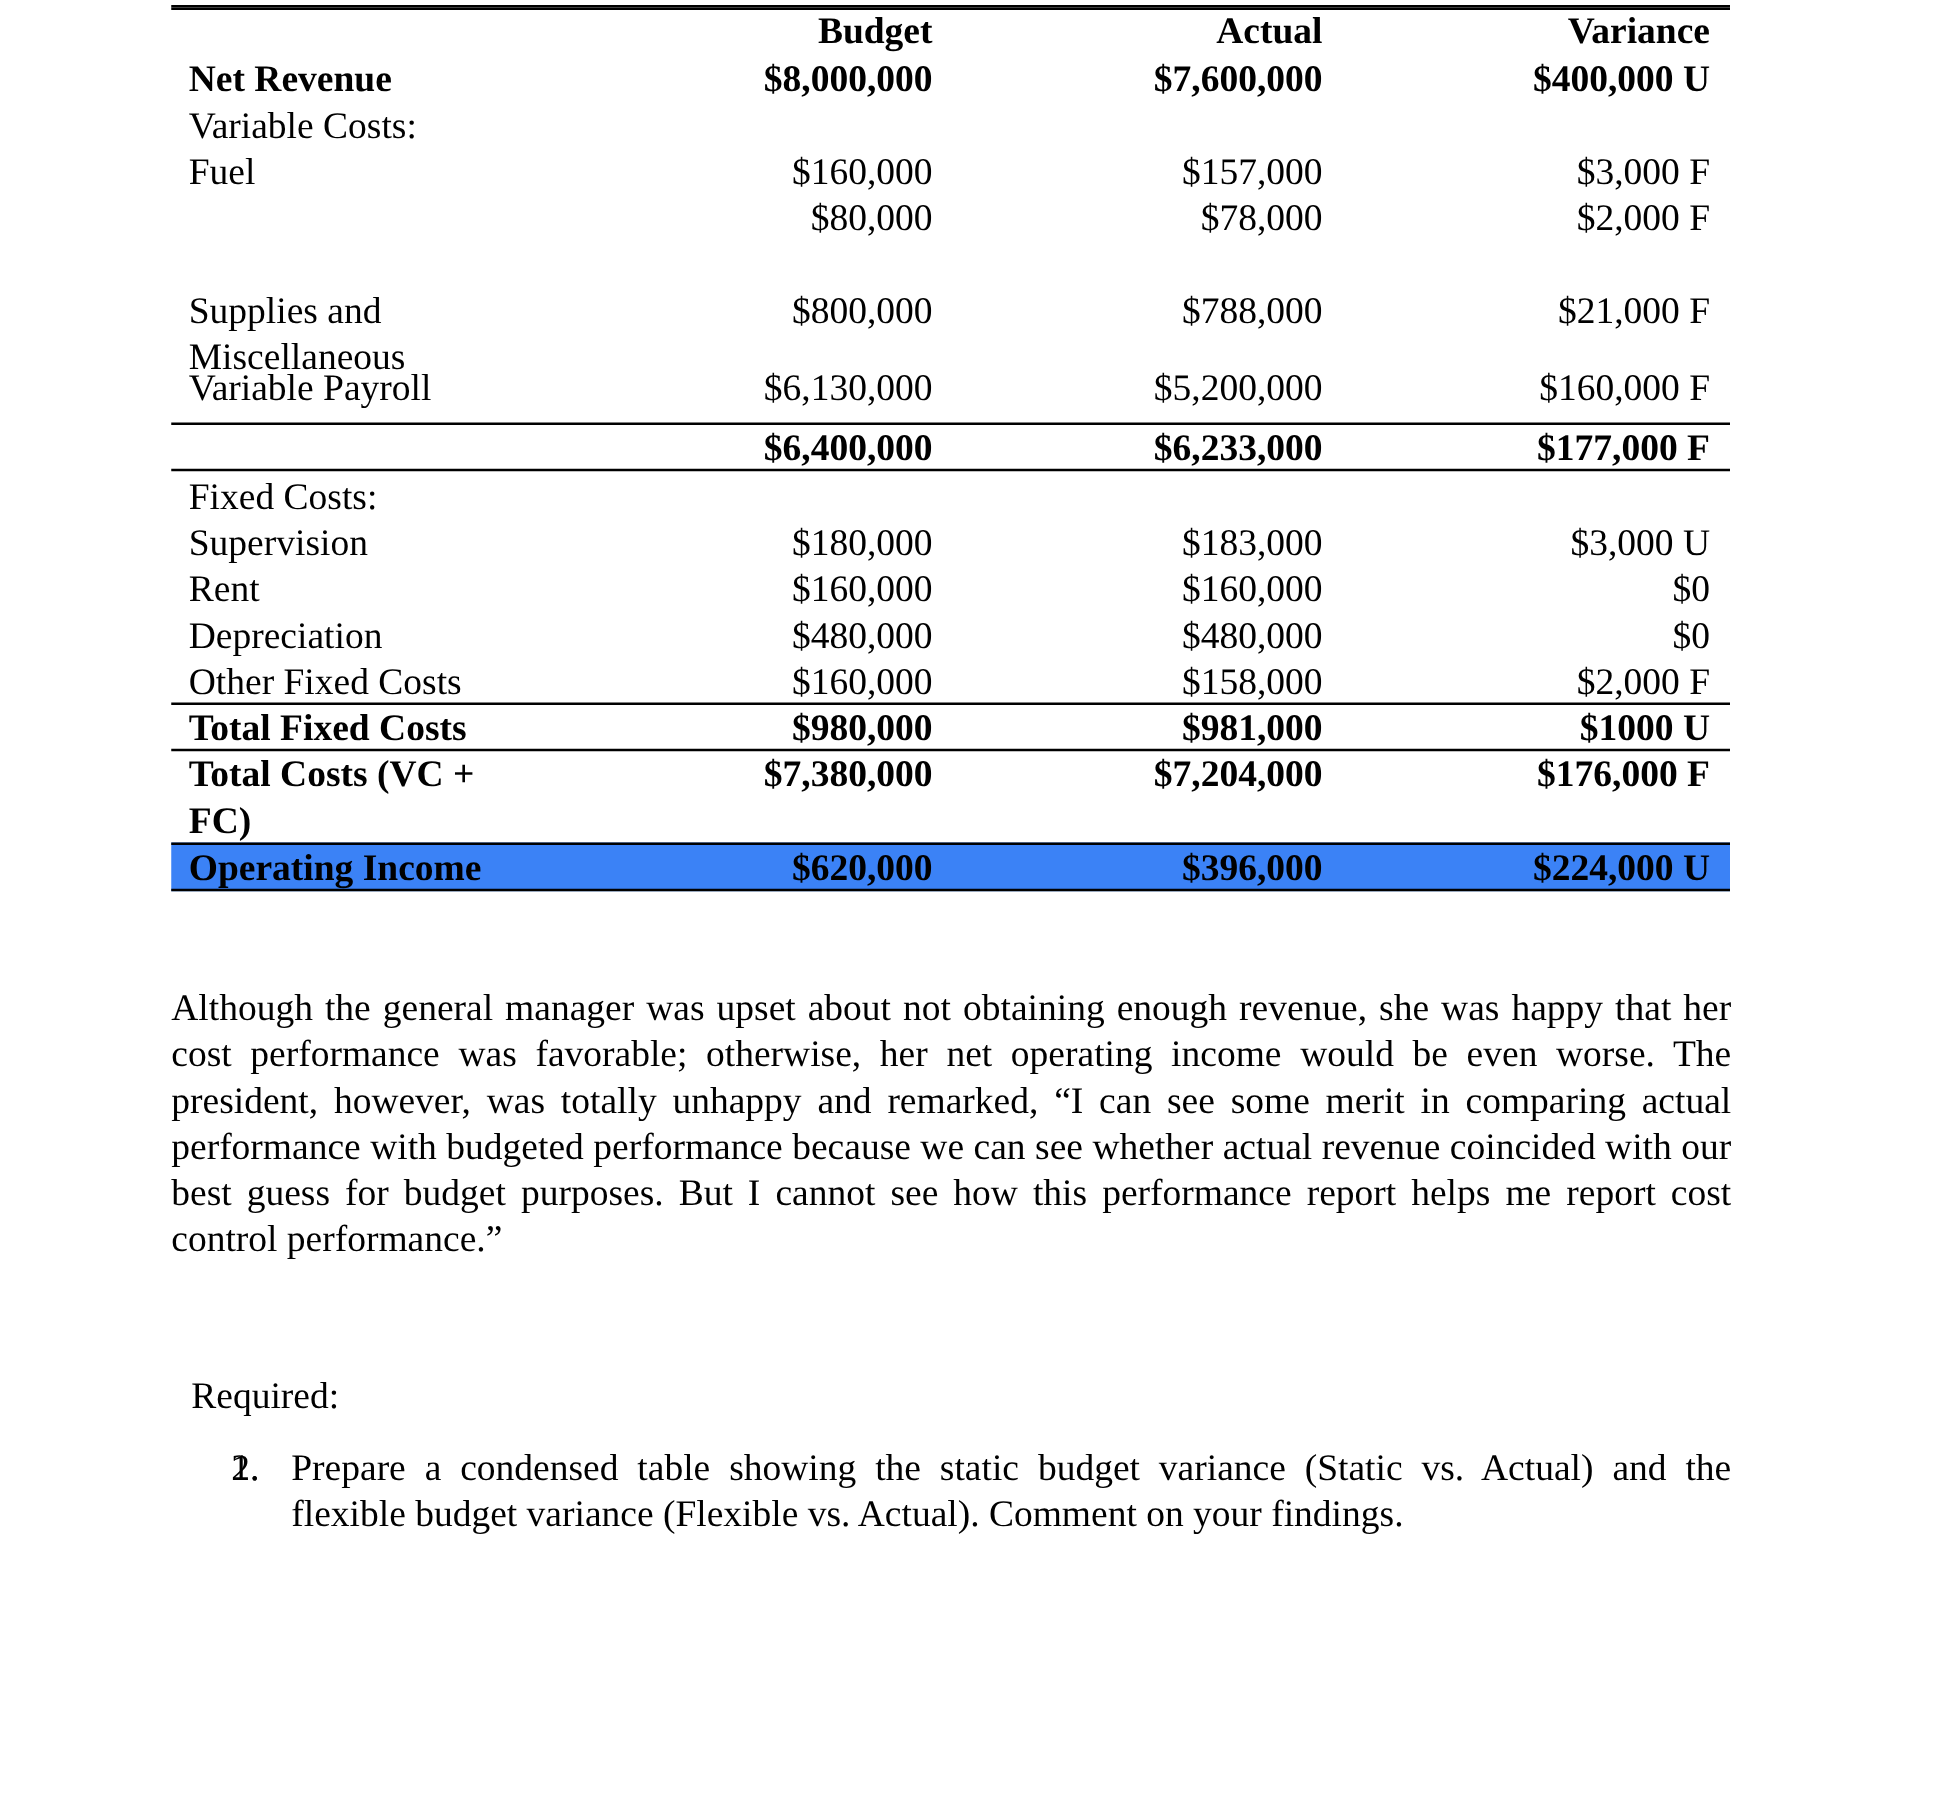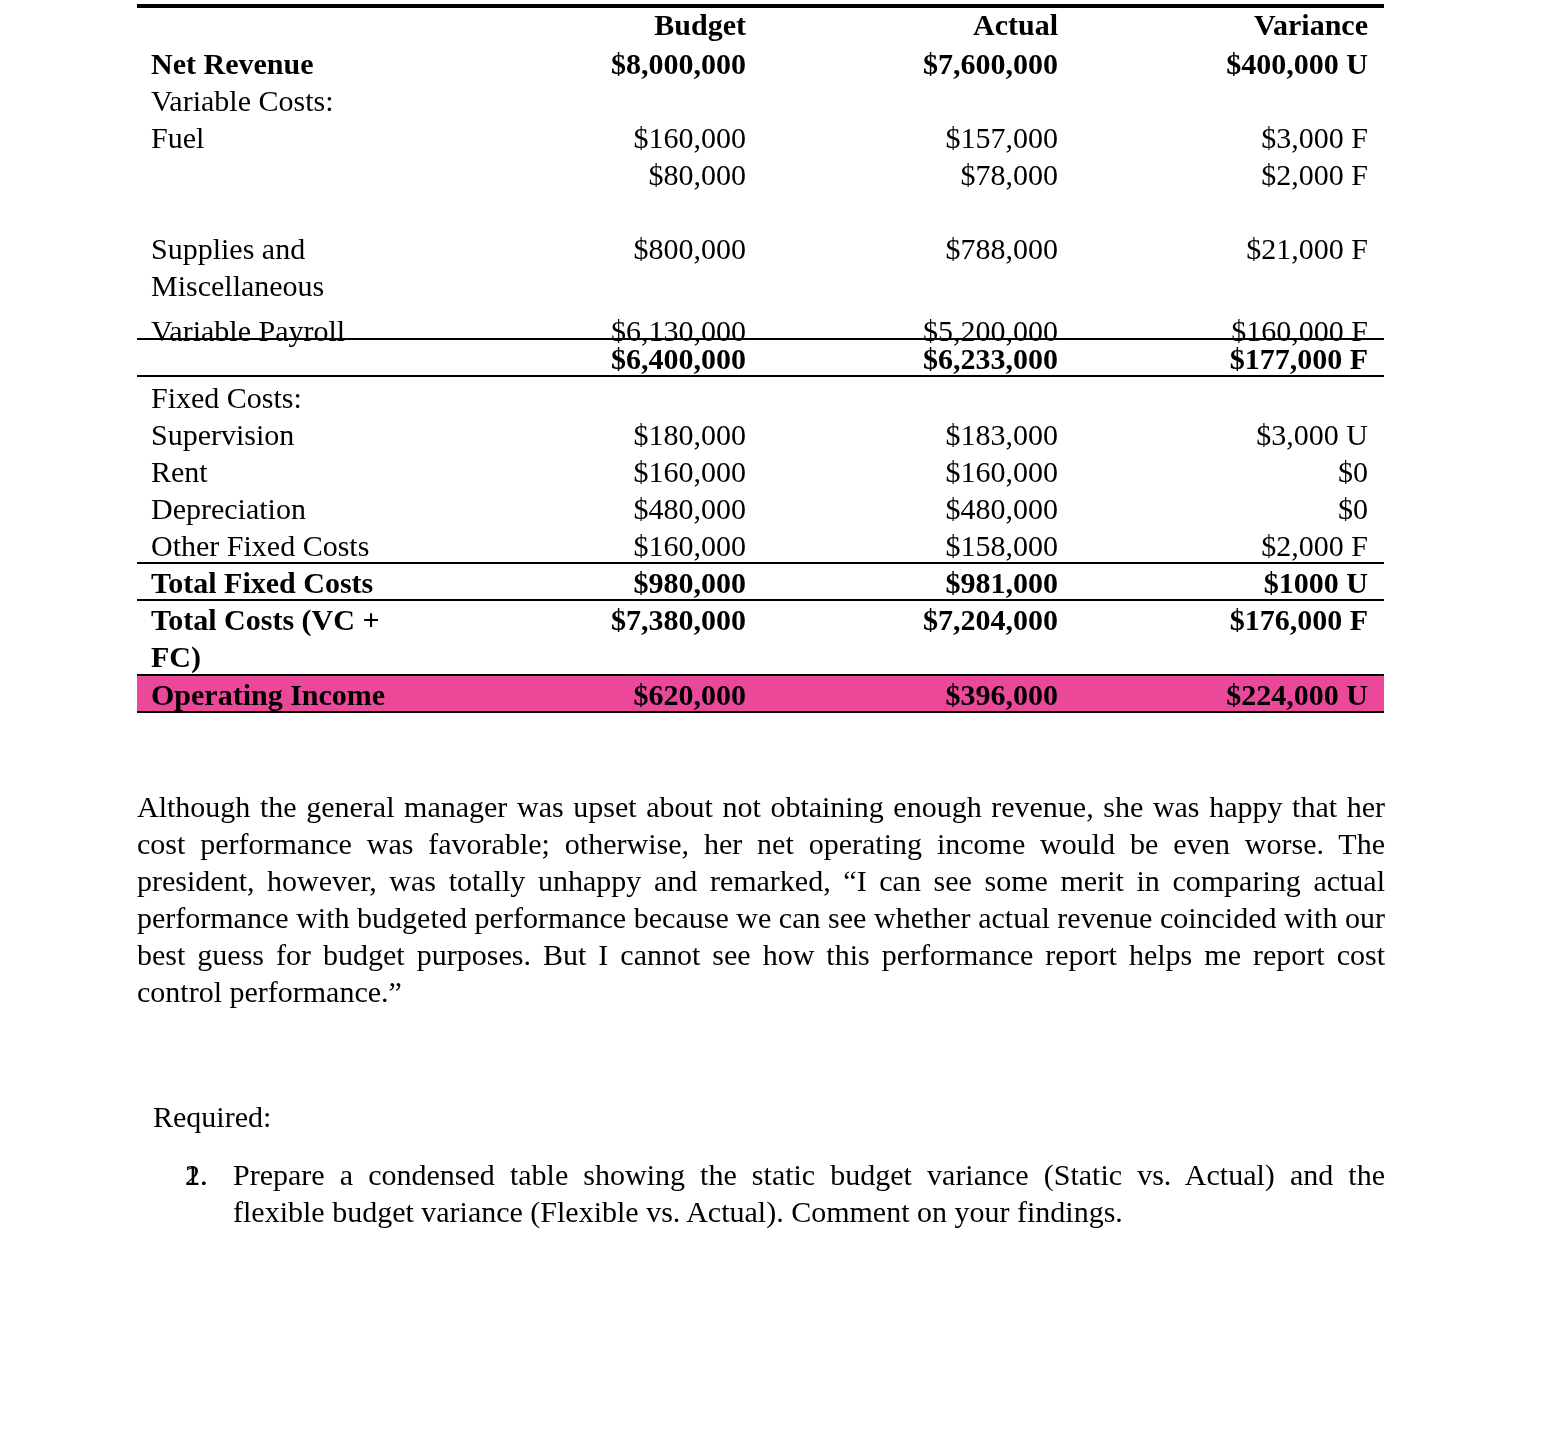--- a/index.html
+++ b/index.html
@@ -4,21 +4,21 @@
 <style>
   html, body { margin: 0; padding: 0; background: #ffffff; }
   body {
     width: 1564px; height: 1442px; position: relative;
     font-family: "Liberation Serif", "DejaVu Serif", serif;
     color: #000; overflow: hidden;
   }
   .table-wrap { position: absolute; left: 137px; top: 4px; width: 1247px; }
   .topline { position: absolute; left: 0; top: 0; width: 1247px; height: 2px; background: #000; }
   .row { position: absolute; left: 0; width: 1247px; font-size: 30px; line-height: 37px; }
-  .row.hl { background: #ec4899; }
+  .row.hl { background: #3b82f6; }
   .row.bold { font-weight: bold; }
   .row.bt { border-top: 2px solid #000; }
   .row.bb { border-bottom: 2px solid #000; }
   .cell { position: absolute; top: 0; white-space: nowrap; }
   .c-label { left: 14px; width: 300px; white-space: normal; }
   .c-budget { right: 638px; text-align: right; }
   .c-actual { right: 326px; text-align: right; }
   .c-var { right: 16px; }
   .paragraph {
     position: absolute; left: 137px; top: 788px; width: 1248px;
@@ -65,21 +65,21 @@
     <span class="cell c-var">$2,000 F</span>
   </div>
 
   <div class="row" style="top:226px; height:74px;">
     <span class="cell c-label" style="width:200px;">Supplies and Miscellaneous</span>
     <span class="cell c-budget">$800,000</span>
     <span class="cell c-actual">$788,000</span>
     <span class="cell c-var">$21,000 F</span>
   </div>
 
-  <div class="row" style="top:308px; height:35px;">
+  <div class="row" style="top:288px; height:35px;">
     <span class="cell c-label">Variable Payroll</span>
     <span class="cell c-budget">$6,130,000</span>
     <span class="cell c-actual">$5,200,000</span>
     <span class="cell c-var">$160,000 F</span>
   </div>
 
   <div class="row bold bt bb" style="top:334px; height:35px; line-height:37px;">
     <span class="cell c-budget">$6,400,000</span>
     <span class="cell c-actual">$6,233,000</span>
     <span class="cell c-var">$177,000 F</span>

